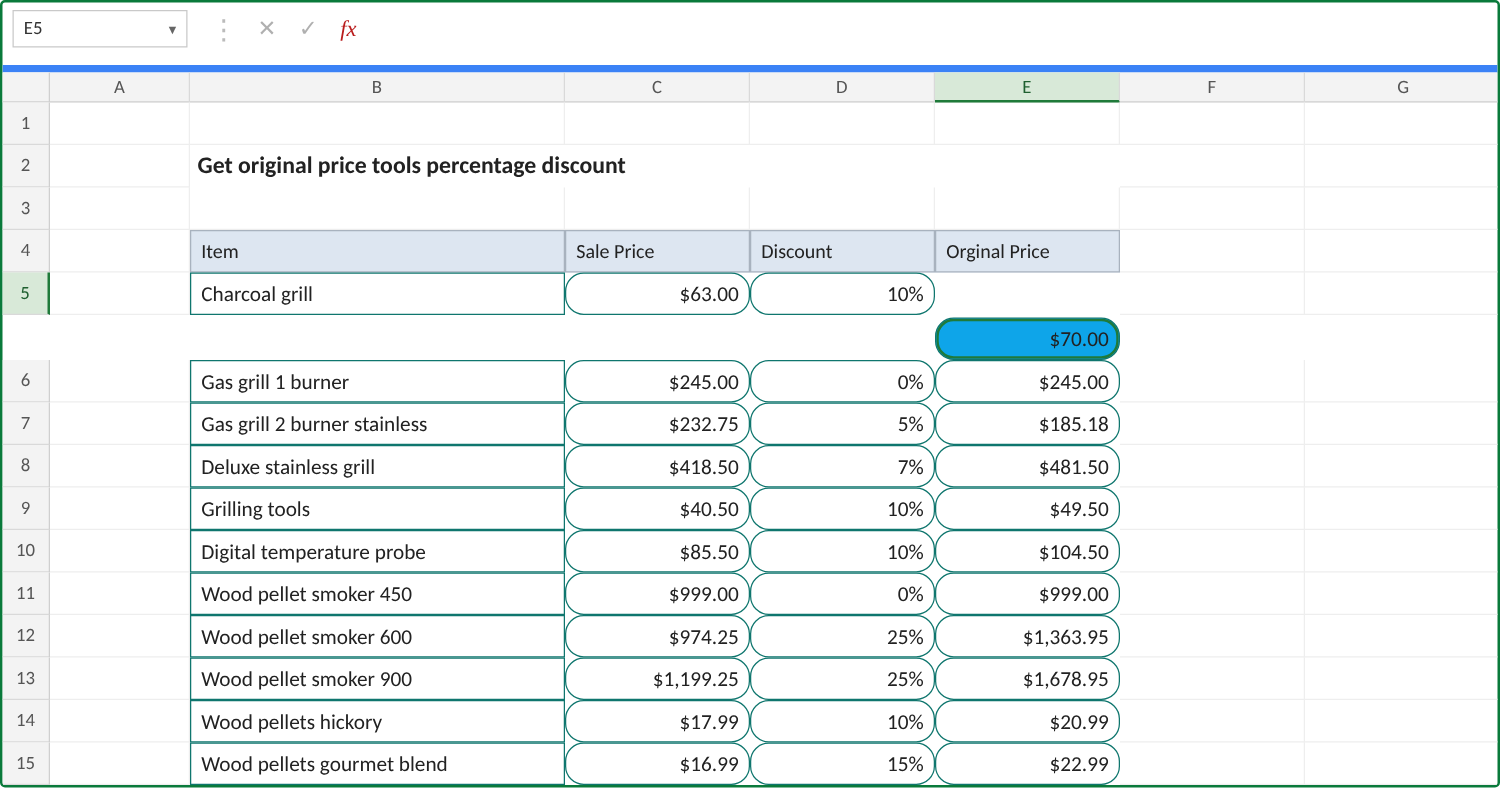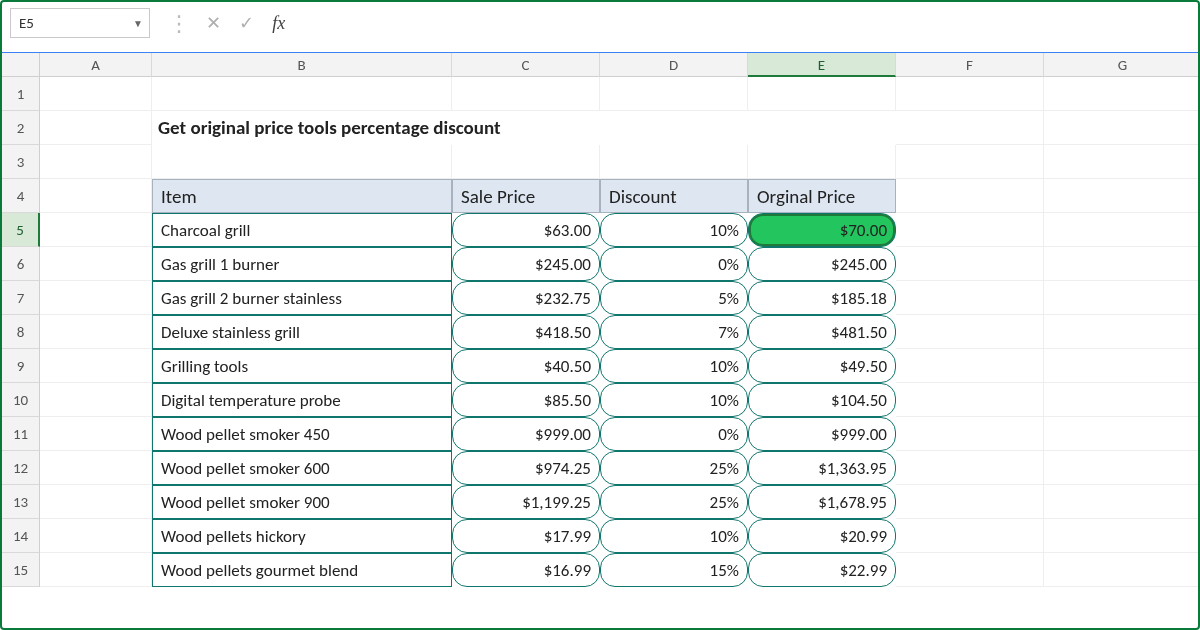--- a/index.html
+++ b/index.html
@@ -12,21 +12,21 @@
     height: 630px;
     overflow: hidden;
     border: 2px solid #0a7a3b;
     border-radius: 4px;
   }
   .formula-bar {
     display: flex;
     align-items: center;
     padding: 6px 8px 14px 8px;
     gap: 12px;
-    border-bottom: 1px solid #3b82f6;
+    border-bottom: 6px solid #3b82f6;
   }
   .name-box {
     width: 140px;
     height: 30px;
     border: 1px solid #c9c9c9;
     background: #fff;
     display: flex;
     align-items: center;
     padding: 0 8px;
     font-size: 15px;
@@ -41,21 +41,21 @@
   }
   .fb-icons {
     display: flex;
     align-items: center;
     gap: 18px;
     color: #b0b0b0;
     font-size: 18px;
     padding: 0 6px;
   }
   .fb-icons .dots { letter-spacing: -8px; font-size: 22px; padding-right:6px; color:#bbb;}
-  .fb-icons .fx { font-style: italic; font-family: "Times New Roman", serif; color:#404040; font-size:18px;}
+  .fb-icons .fx { font-style: italic; font-family: "Times New Roman", serif; color:#b91c1c; font-size:18px;}
   .formula-input {
     flex: 1;
     font-size: 16px;
     color: #333;
     padding-left: 10px;
   }
   .sheet {
     position: relative;
   }
   .col-headers {
@@ -118,33 +118,34 @@
   .title-cell {
     font-weight: bold;
     font-size: 19px;
     color: #222;
     border: none;
   }
   .tbl-header {
     background: #dde6f1;
     border: 1px solid #a8b2be;
     color: #222;
-    font-size: 19px;
+    font-size: 16px;
     padding: 0 8px;
   }
   .tbl-cell {
     border: 1px solid #0f766e;
     padding: 0 8px;
     font-size: 17px;
   }
   .num { text-align: right; border-radius: 15px; }
   .selected-cell {
     position: relative;
     box-shadow: inset 0 0 0 2px #1f7a3a;
-    background: #22c55e;
+    background: #0ea5e9;
+    margin-top: 36px;
   }
   .fill-handle {
     position: absolute;
     width: 7px;
     height: 7px;
     background: #1f7a3a;
     bottom: -3px;
     right: -3px;
     border: 1px solid #fff;
   }

